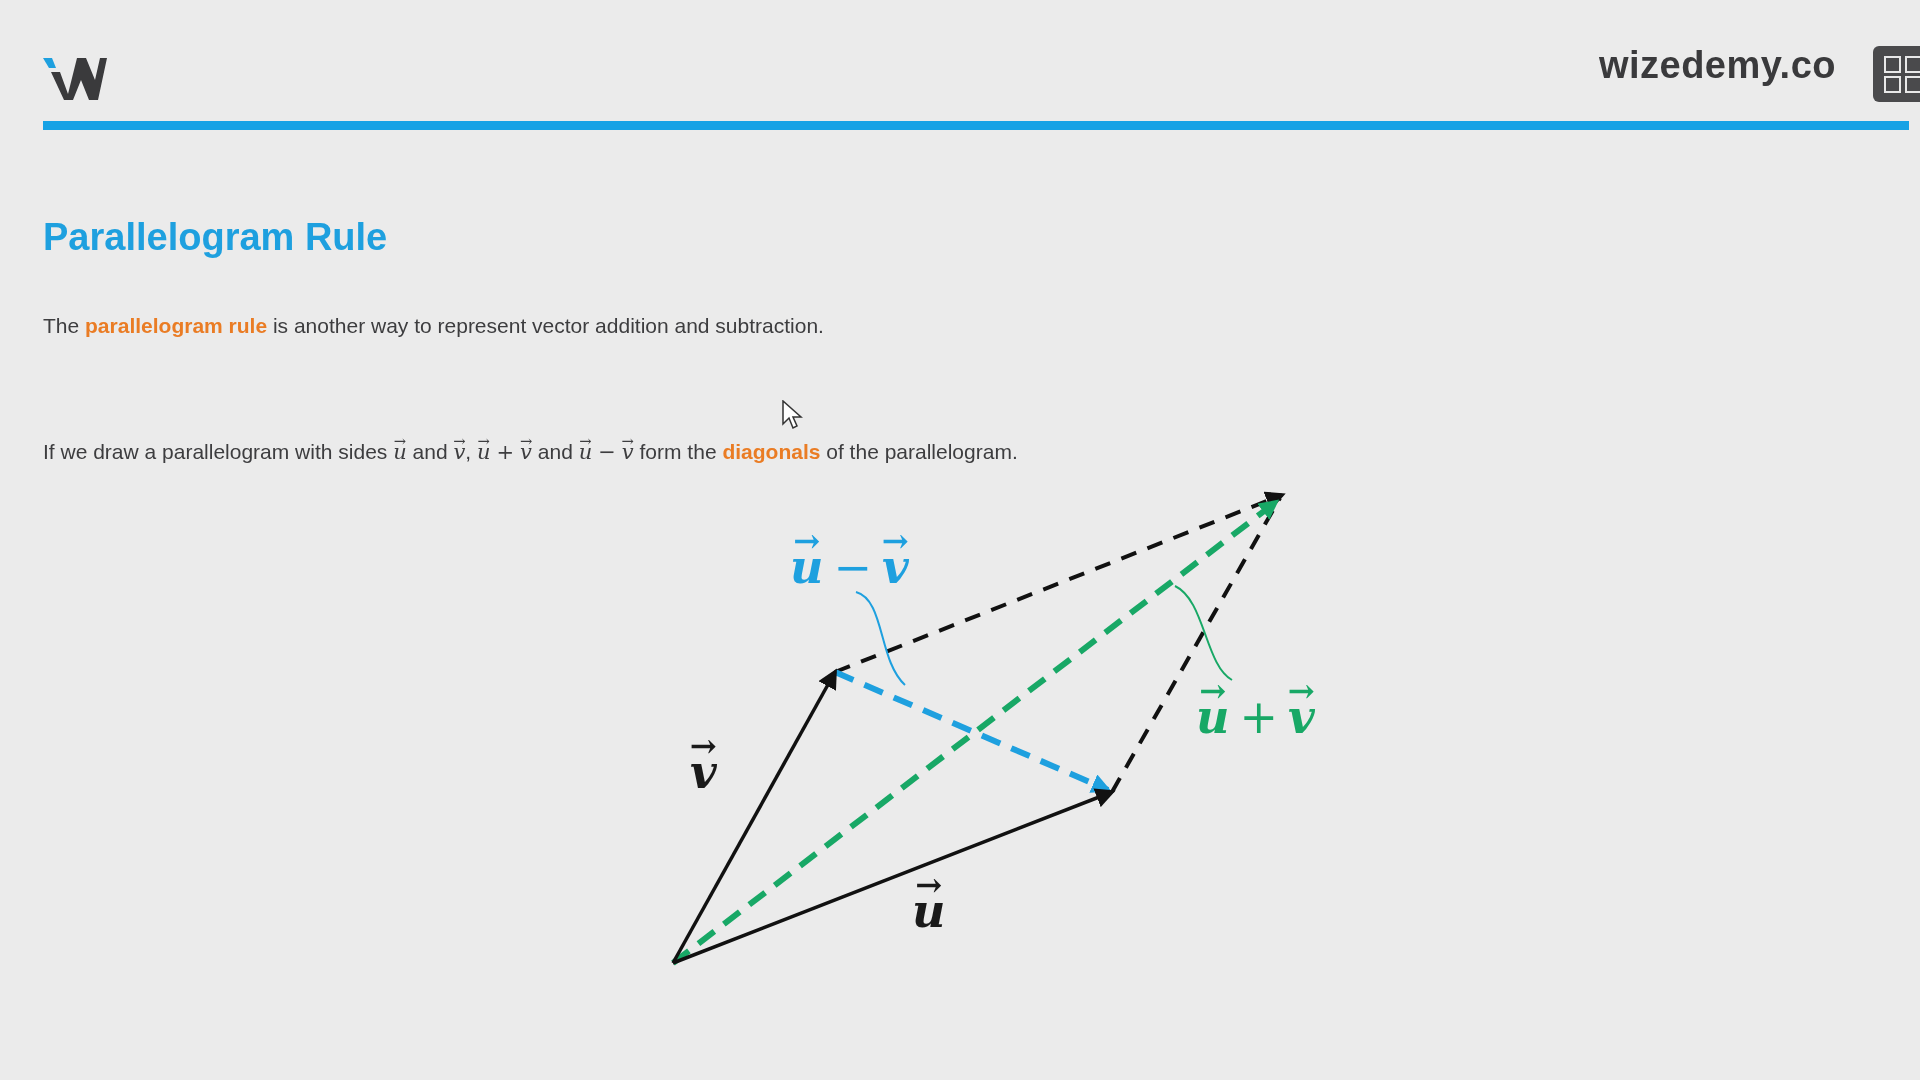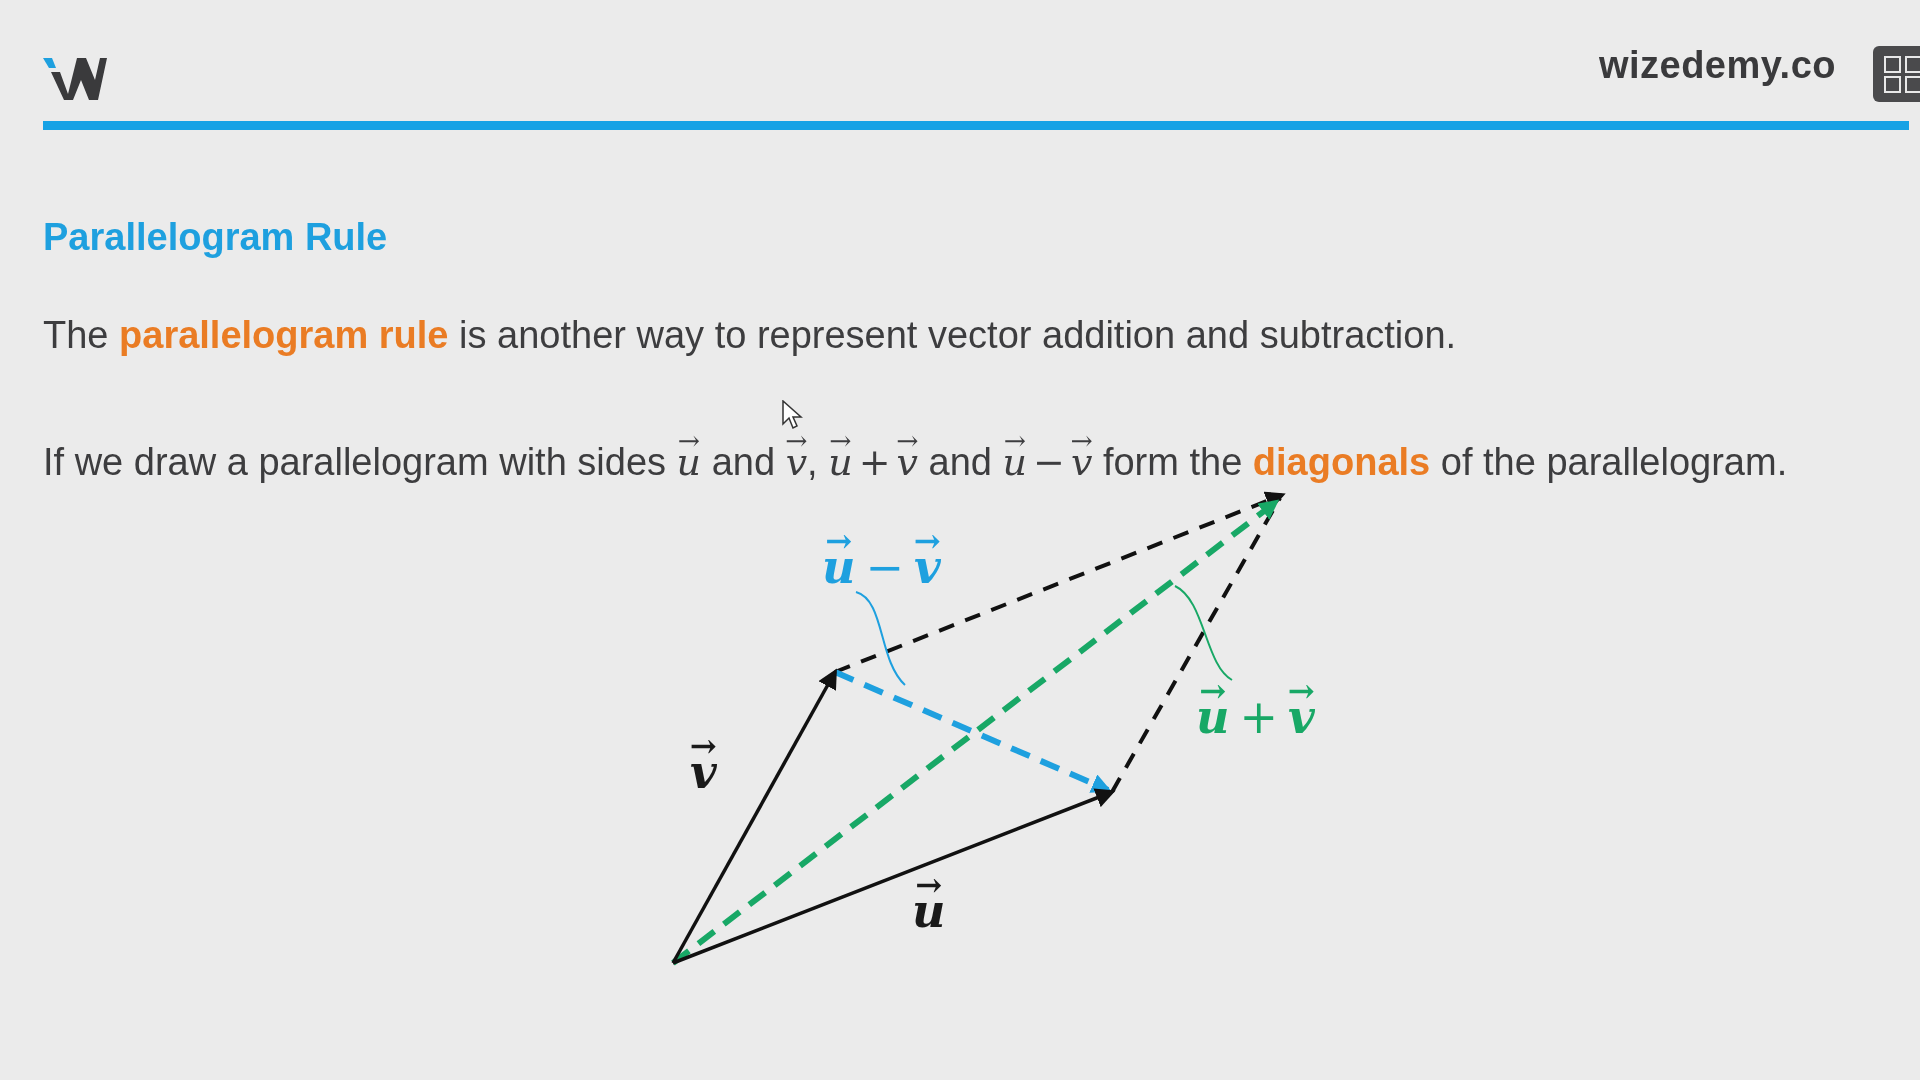--- a/index.html
+++ b/index.html
@@ -29,40 +29,40 @@
     }
     .header-rule {
       position: absolute; left: 43px; top: 121px; width: 1866px; height: 9px;
       background: #16a2e5;
     }
     .title {
       position: absolute; left: 43px; top: 216px;
       font-size: 38px; font-weight: bold; color: #1ea0df;
     }
     .para {
-      position: absolute; left: 43px; font-size: 38px; color: #3d3d3f; white-space: nowrap;
+      position: absolute; left: 43px; font-size: 21px; color: #3d3d3f; white-space: nowrap;
     }
     .para.p1 { top: 314px; }
     .para.p2 { top: 440px; }
     .hl { color: #ea7c24; font-weight: bold; }
     .math { font-family: "DejaVu Serif", "Liberation Serif", serif; font-style: italic; }
     .math .op { font-style: normal; padding: 0 6px; }
     .vec { position: relative; display: inline-block; }
     .vec::before {
       content: "\2192"; position: absolute; left: 50%; top: -0.55em;
       transform: translateX(-50%); font-size: 0.7em; font-style: normal;
     }
     .cursor { position: absolute; left: 782px; top: 400px; width: 24px; height: 32px; }
     .diagram { position: absolute; left: 0; top: 0; width: 1920px; height: 1080px; pointer-events: none; }
     .label {
       position: absolute; font-family: "DejaVu Serif", "Liberation Serif", serif;
       font-style: italic; font-weight: bold; font-size: 46px; white-space: nowrap;
     }
     .label .op { font-style: normal; font-weight: normal; padding: 0 10px; }
-    .label-umv { left: 790px; top: 540px; color: #1ea0df; margin-left: 32px; }
+    .label-umv { left: 790px; top: 540px; color: #1ea0df; }
     .label-upv { left: 1196px; top: 690px; color: #18a866; text-align: right; }
     .label-v { left: 690px; top: 745px; color: #1a1a1a; }
     .label-u { left: 912px; top: 884px; color: #1a1a1a; }
   </style>
 </head>
 <body>
 
 <div class="slide">
 
   <svg class="logo" viewBox="0 0 64 44">

